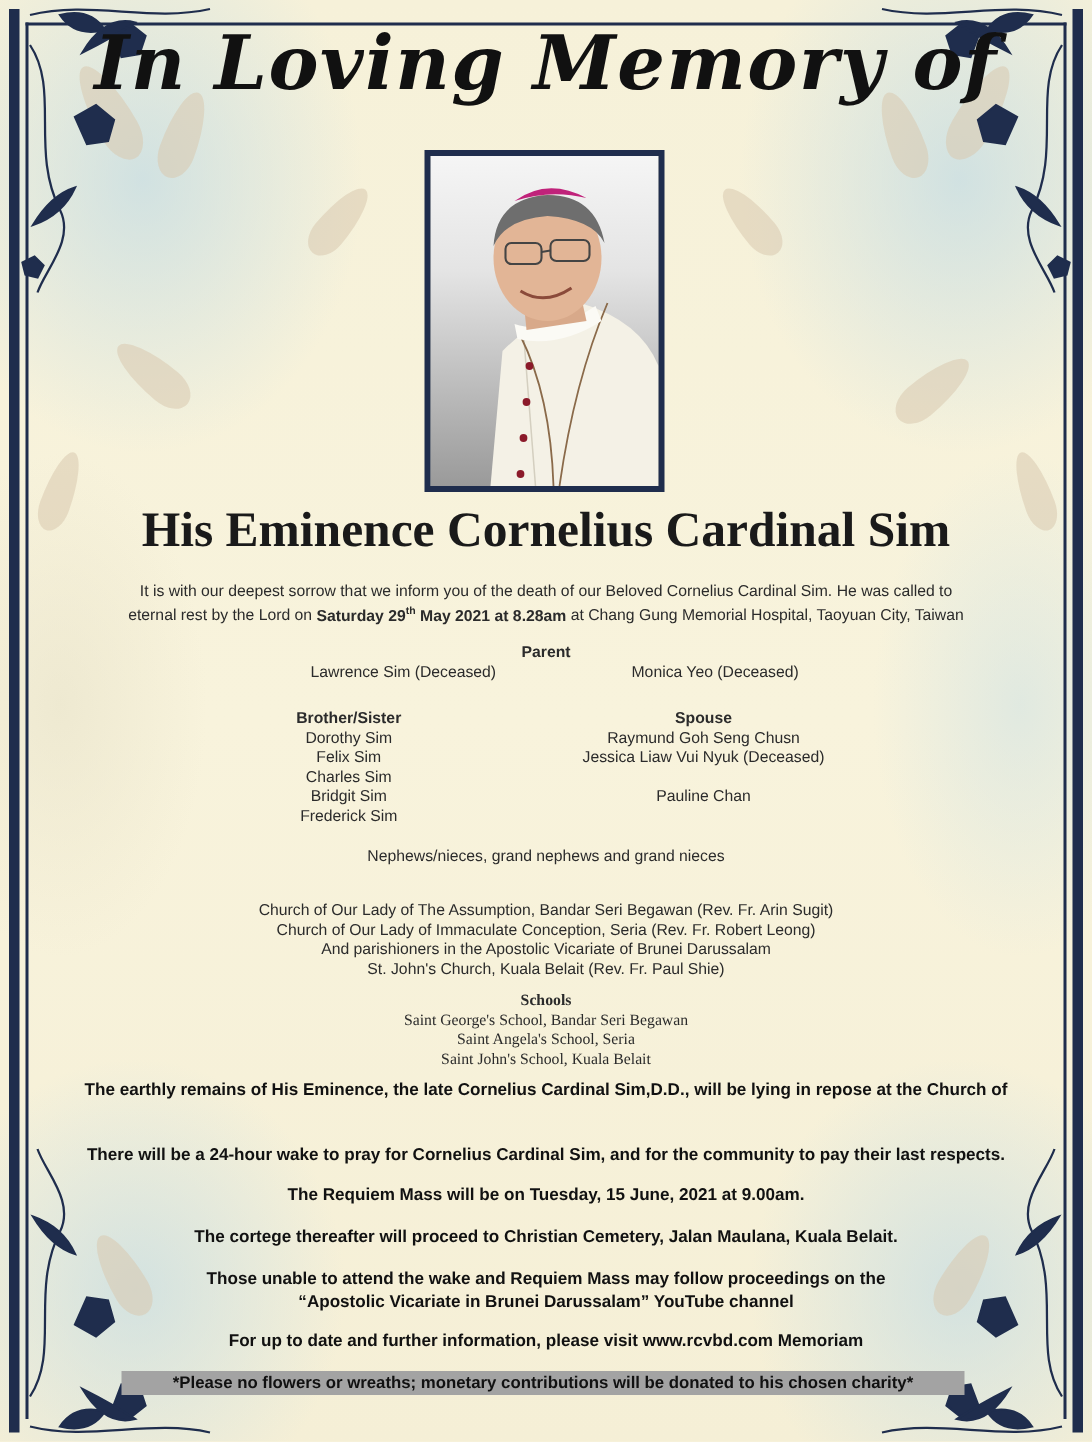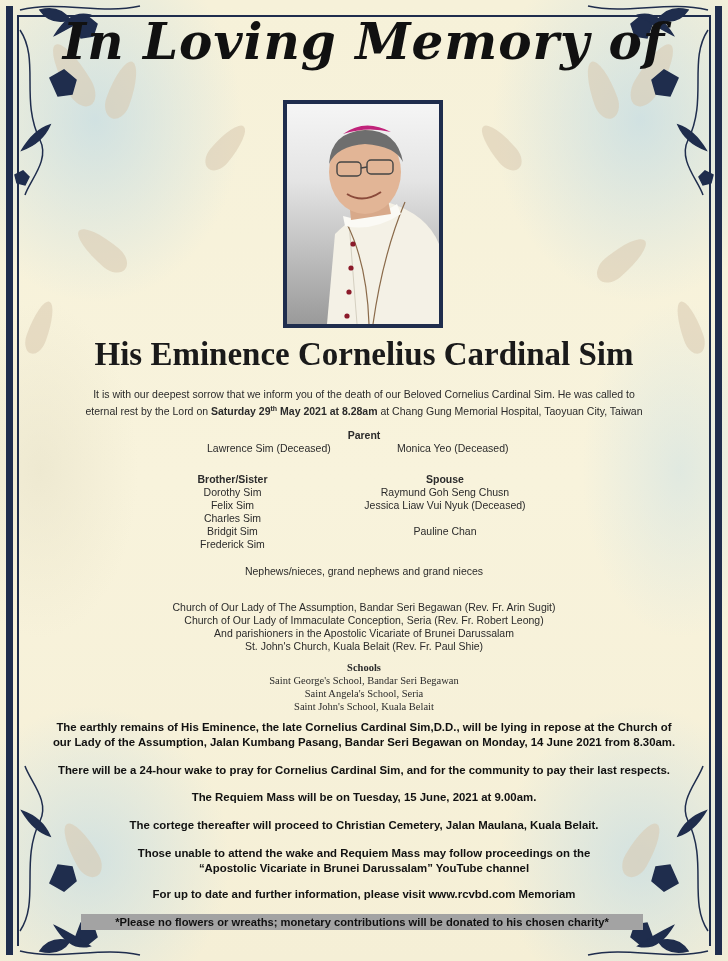--- a/index.html
+++ b/index.html
@@ -19,21 +19,21 @@
   .frame-inner{position:absolute;left:17px;top:15px;right:17px;bottom:15px;border:2px solid #1f2d4d;border-bottom:none;}
   .vine{position:absolute;}
   .title-script{position:absolute;left:0;right:0;top:12px;text-align:center;
     font-family:"DejaVu Serif",serif;font-style:italic;font-weight:bold;font-size:50px;color:#111;letter-spacing:1px;}
   .photo{position:absolute;left:283px;top:100px;width:160px;height:228px;border:4px solid #1f2d4d;box-sizing:border-box;
     background:linear-gradient(180deg,#f5f5f5 0%,#e4e4e4 35%,#9a9a9a 100%);overflow:hidden;}
   .name{position:absolute;left:0;right:0;top:336px;text-align:center;font-family:"Liberation Serif",serif;font-weight:bold;
     font-size:33px;color:#1a1a1a;}
   .block{position:absolute;left:30px;right:30px;text-align:center;font-size:10.5px;line-height:13px;color:#2b2b2b;}
   .b{font-weight:bold;}
-  .cols{position:absolute;display:flex;font-size:10.5px;line-height:13px;color:#2b2b2b;}
+  .cols{position:absolute;display:flex;font-size:10.5px;line-height:13px;color:#2b2b2b;gap:24px;}
   .col{text-align:center;}
   .bold-block{position:absolute;left:20px;right:20px;text-align:center;font-weight:bold;font-size:11.4px;line-height:15px;color:#111;}
   .note{position:absolute;left:81px;top:914px;width:562px;height:16px;background:#a3a3a3;text-align:center;
     font-weight:bold;font-size:11.2px;line-height:16px;color:#111;}
 </style>
 </head>
 <body>
 
 <div class="paper"></div>
 
@@ -178,21 +178,20 @@
 
 <div class="block" style="top:661px;font-family:Liberation Serif, serif;">
   <div class="b">Schools</div>
   <div>Saint George's School, Bandar Seri Begawan</div>
   <div>Saint Angela's School, Seria</div>
   <div>Saint John's School, Kuala Belait</div>
 </div>
 
 <div class="bold-block" style="top:720px;">
   <div>The earthly remains of His Eminence, the late Cornelius Cardinal Sim,D.D., will be lying in repose at the Church of</div>
-  <div>our Lady of the Assumption, Jalan Kumbang Pasang, Bandar Seri Begawan on Monday, 14 June 2021 from 8.30am.</div>
 </div>
 <div class="bold-block" style="top:763px;">There will be a 24-hour wake to pray for Cornelius Cardinal Sim, and for the community to pay their last respects.</div>
 <div class="bold-block" style="top:790px;">The Requiem Mass will be on Tuesday, 15 June, 2021 at 9.00am.</div>
 <div class="bold-block" style="top:818px;">The cortege thereafter will proceed to Christian Cemetery, Jalan Maulana, Kuala Belait.</div>
 <div class="bold-block" style="top:846px;">
   <div>Those unable to attend the wake and Requiem Mass may follow proceedings on the</div>
   <div>“Apostolic Vicariate in Brunei Darussalam” YouTube channel</div>
 </div>
 <div class="bold-block" style="top:887px;">
   <span>For up to date and further information, please visit </span><span>www.rcvbd.com</span><span> Memoriam</span>

